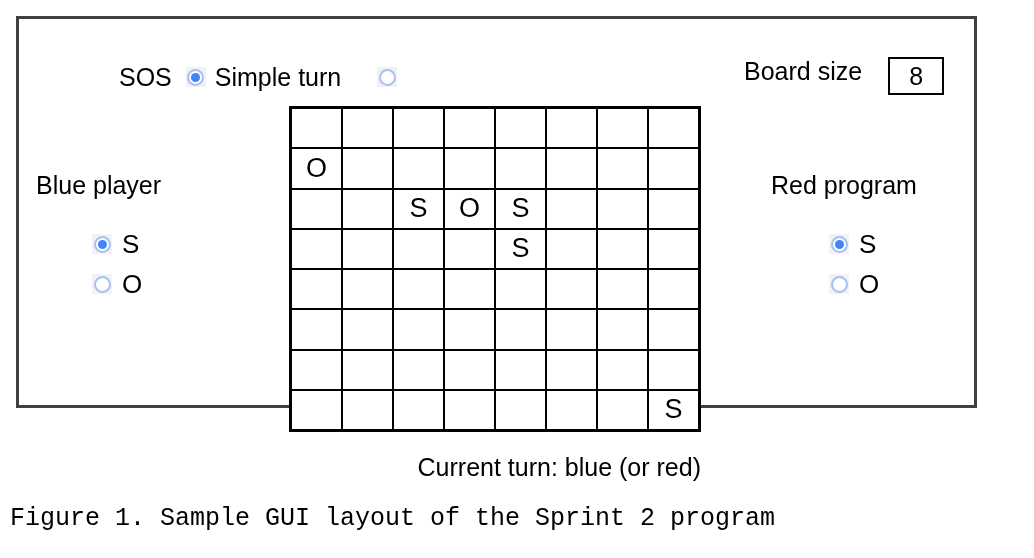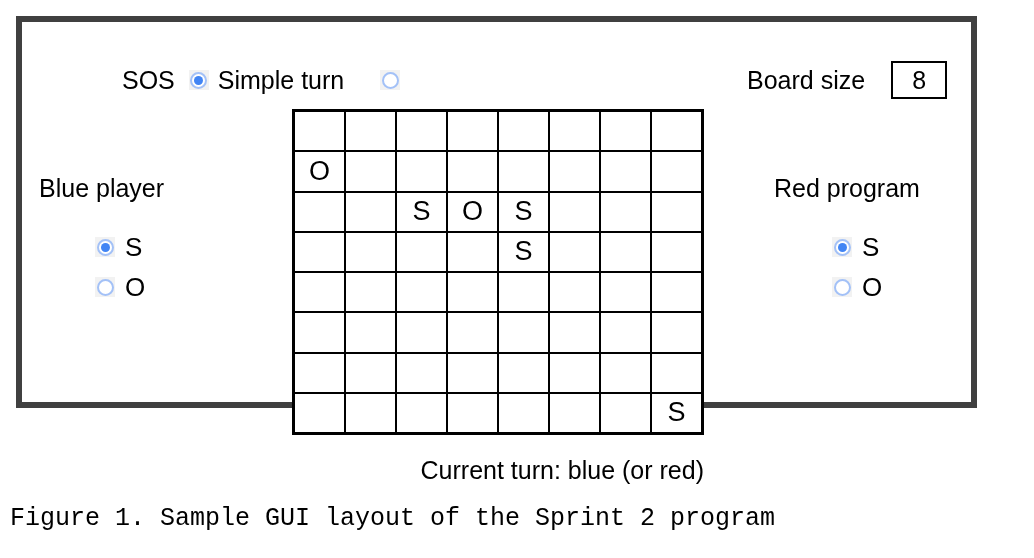--- a/index.html
+++ b/index.html
@@ -2,33 +2,33 @@
 <html style="--accent: #4285f4; --radio-ring: #a3c1f7; --radio-bg: #f2f2f2;"><head>
 <meta charset="utf-8">
 <style>
   html,body{margin:0;padding:0;background:#fff;}
   body{
     width:1034px;height:558px;position:relative;overflow:hidden;
     font-family:"Liberation Sans",sans-serif;color:#000;
   }
   .figure-box{
     position:absolute;left:16px;top:16px;width:961px;height:392px;
-    border:6px solid #404040;box-sizing:border-box;background:#fff;
+    border:3px solid #404040;box-sizing:border-box;background:#fff;
   }
   
   .top-bar{
     position:absolute;left:100px;top:39px;height:38px;
     display:flex;align-items:center;font-size:25px;
   }
   .sos-label{margin-right:14px;}
   .radio-label{margin-left:9px;}
   .radio2{margin-left:36px;}
   .board-size-group{
     position:absolute;left:725px;top:38px;height:40px;
-    display:flex;align-items:center;font-size:25px;
+    display:flex;align-items:flex-start;font-size:25px;
   }
   .size-box{
     margin-left:26px;width:56px;height:38px;box-sizing:border-box;
     border:2px solid #000;font-size:25px;text-align:center;
     font-family:"Liberation Sans",sans-serif;padding:0;background:#fff;color:#000;
   }
   
   .radio{
     width:20px;height:20px;background:var(--radio-bg,#f2f2f2);
     display:inline-flex;align-items:center;justify-content:center;flex:0 0 auto;

